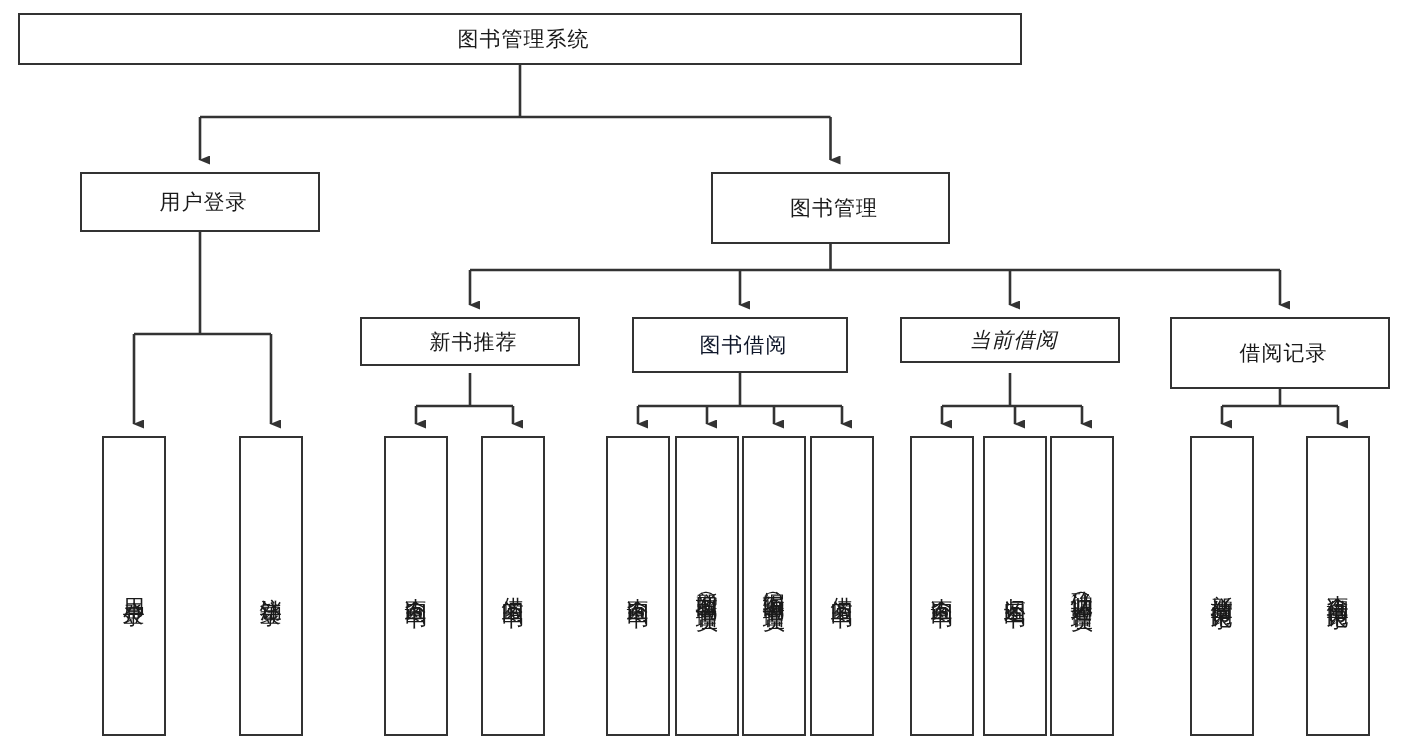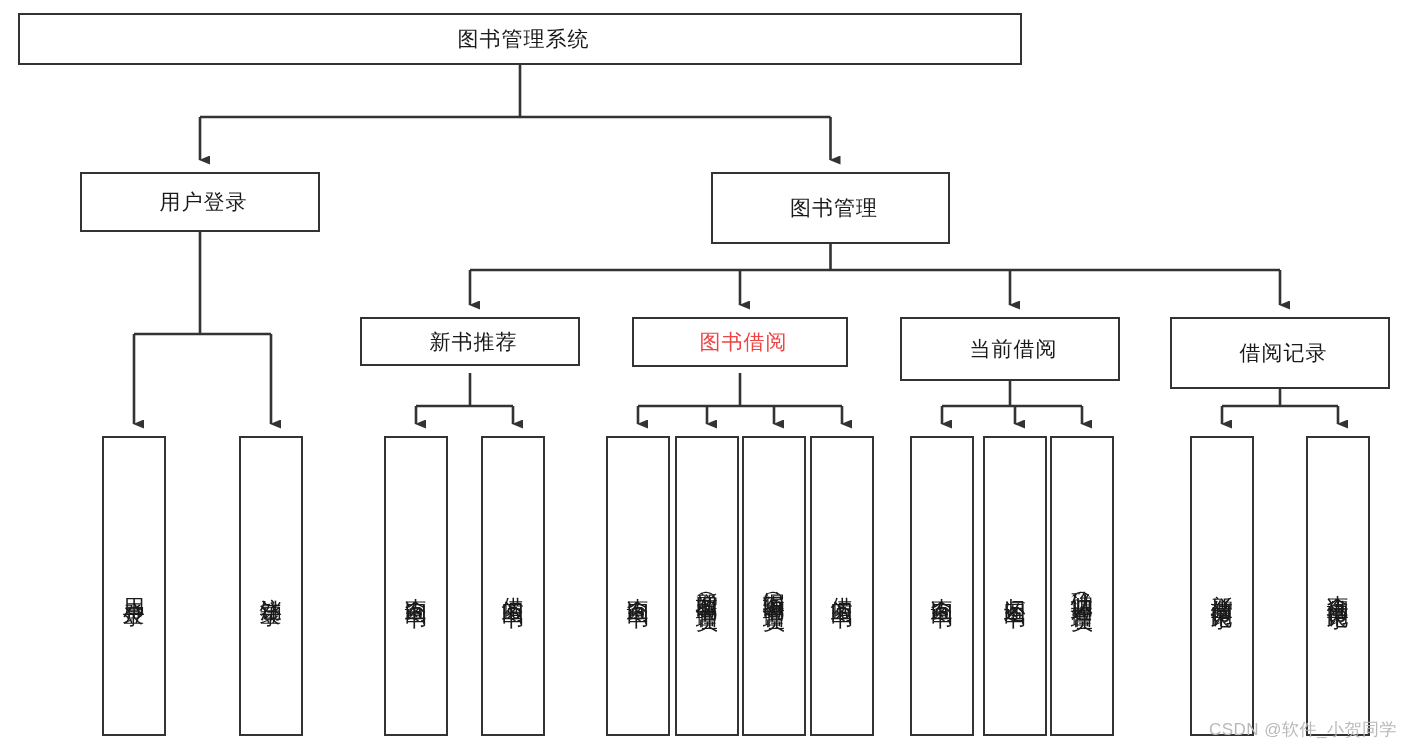--- a/index.html
+++ b/index.html
@@ -125,24 +125,24 @@
       </div>
       <div class="node horizontal" style="left: 80px; top: 172px; width: 240px; height: 60px; border-color: rgb(51, 51, 51); color: rgb(26, 26, 26);">
         <span class="node-text">用户登录</span>
       </div>
       <div class="node horizontal" style="left: 711px; top: 172px; width: 239px; height: 72px; border-color: rgb(51, 51, 51); color: rgb(26, 26, 26);">
         <span class="node-text">图书管理</span>
       </div>
       <div class="node horizontal" style="left: 360px; top: 317px; width: 220px; height: 49px; border-color: rgb(51, 51, 51); color: rgb(26, 26, 26);">
         <span class="node-text">新书推荐</span>
       </div>
-      <div class="node horizontal" style="left: 632px; top: 317px; width: 216px; height: 50px; border-color: rgb(51, 51, 51); color: #ef4444;">
+      <div class="node horizontal" style="left: 632px; top: 317px; width: 216px; height: 56px; border-color: rgb(51, 51, 51); color: #0f172a;">
         <span class="node-text">图书借阅</span>
       </div>
-      <div class="node horizontal" style="left: 900px; top: 317px; width: 220px; height: 64px; border-color: rgb(51, 51, 51); color: rgb(26, 26, 26);">
+      <div class="node horizontal" style="left: 900px; top: 317px; width: 220px; height: 46px; border-color: rgb(51, 51, 51); color: rgb(26, 26, 26); font-style: italic;">
         <span class="node-text">当前借阅</span>
       </div>
       <div class="node horizontal" style="left: 1170px; top: 317px; width: 220px; height: 72px; border-color: rgb(51, 51, 51); color: rgb(26, 26, 26);">
         <span class="node-text">借阅记录</span>
       </div>
       <div class="node vertical" style="left: 102px; top: 436px; width: 64px; height: 300px; border-color: rgb(51, 51, 51); color: rgb(26, 26, 26);">
         <span class="node-text">用户登录</span>
       </div>
       <div class="node vertical" style="left: 239px; top: 436px; width: 64px; height: 300px; border-color: rgb(51, 51, 51); color: rgb(26, 26, 26);">
         <span class="node-text">注销登录</span>
@@ -175,14 +175,13 @@
         <span class="node-text">确认归还（管理员）</span>
       </div>
       <div class="node vertical" style="left: 1190px; top: 436px; width: 64px; height: 300px; border-color: rgb(51, 51, 51); color: rgb(26, 26, 26);">
         <span class="node-text">新增借阅记录</span>
       </div>
       <div class="node vertical" style="left: 1306px; top: 436px; width: 64px; height: 300px; border-color: rgb(51, 51, 51); color: rgb(26, 26, 26);">
         <span class="node-text">查询借阅记录</span>
       </div>
     </div>
 
-  <div id="watermark">CSDN @软件_小贺同学</div>
 </div>
 
 </body></html>

